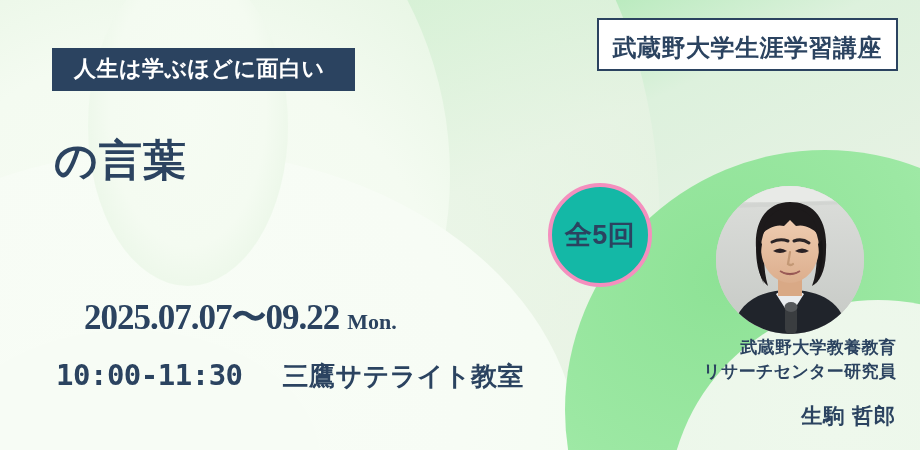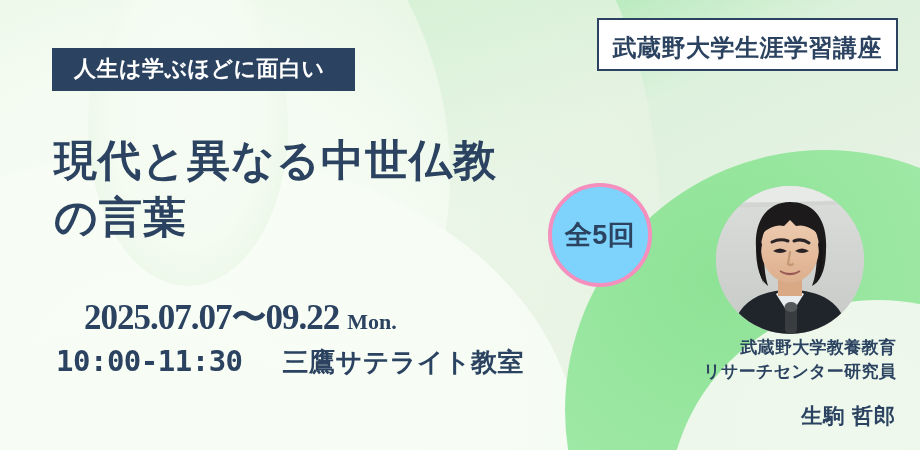--- a/index.html
+++ b/index.html
@@ -166,21 +166,21 @@
     white-space: nowrap;
     line-height: 1;
     margin-left: 28px;
   }
   .date-row1 .dow {
     font-size: 22px;
     letter-spacing: 0px;
     margin-left: 8px;
   }
   .date-row2 {
-    margin-top: 12px;
+    margin-top: 26px;
     white-space: nowrap;
     line-height: 1;
     display: flex;
     align-items: baseline;
   }
   .time {
     font-family: "DejaVu Sans Mono", "Liberation Mono", monospace;
     font-size: 29px;
     font-weight: bold;
     letter-spacing: -0.5px;
@@ -193,21 +193,21 @@
   }
 
   
   .count-badge {
     position: absolute;
     left: 548px;
     top: 183px;
     width: 104px;
     height: 104px;
     border-radius: 50%;
-    background: #7dd3fc;
+    background: #14b8a6;
     border: 4px solid #f48fbe;
     box-sizing: border-box;
     display: flex;
     align-items: center;
     justify-content: center;
     color: #2b4360;
     font-size: 27px;
     font-weight: bold;
     letter-spacing: 0.5px;
   }
@@ -260,21 +260,20 @@
     <div class="blob-right-pale"></div>
   </div>
 
   <div class="content">
 
     <div class="tagline">人生は学ぶほどに面白い</div>
 
     <div class="univ-badge">武蔵野大学生涯学習講座</div>
 
     <div class="title">
-      <span class="line">現代と異なる中世仏教</span>
       <span class="line">の言葉</span>
     </div>
 
     <div class="datewrap">
       <div class="date-row1">
         <span>2025.07.07〜09.22</span><span class="dow">Mon.</span>
       </div>
       <div class="date-row2">
         <span class="time">10:00-11:30</span>
         <span class="place">三鷹サテライト教室</span>

